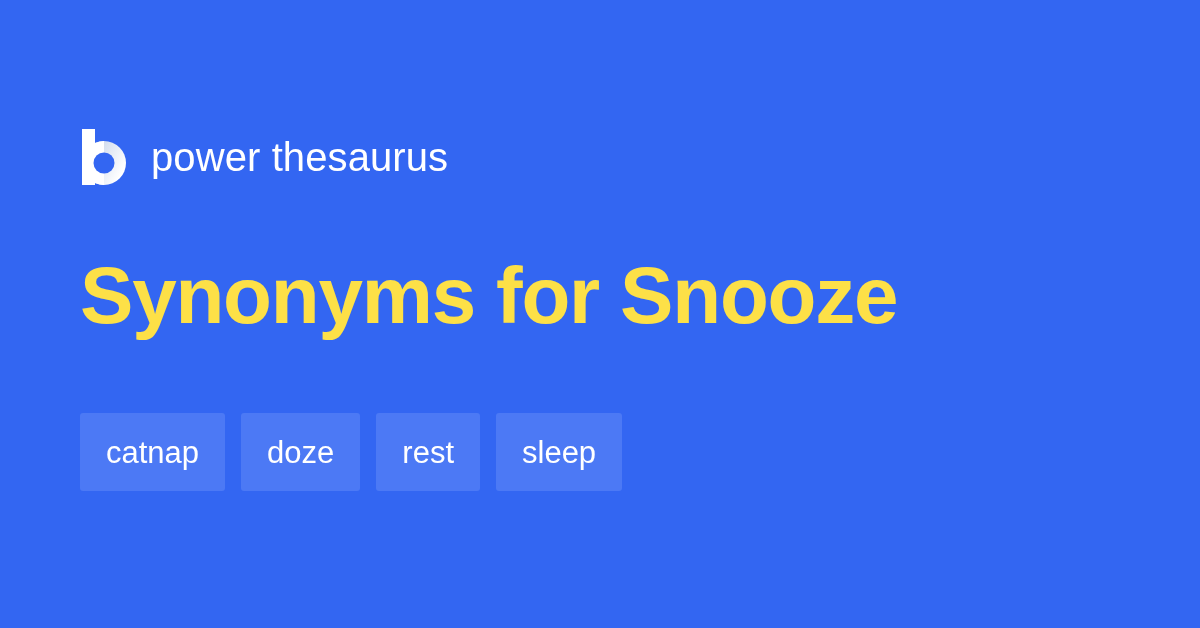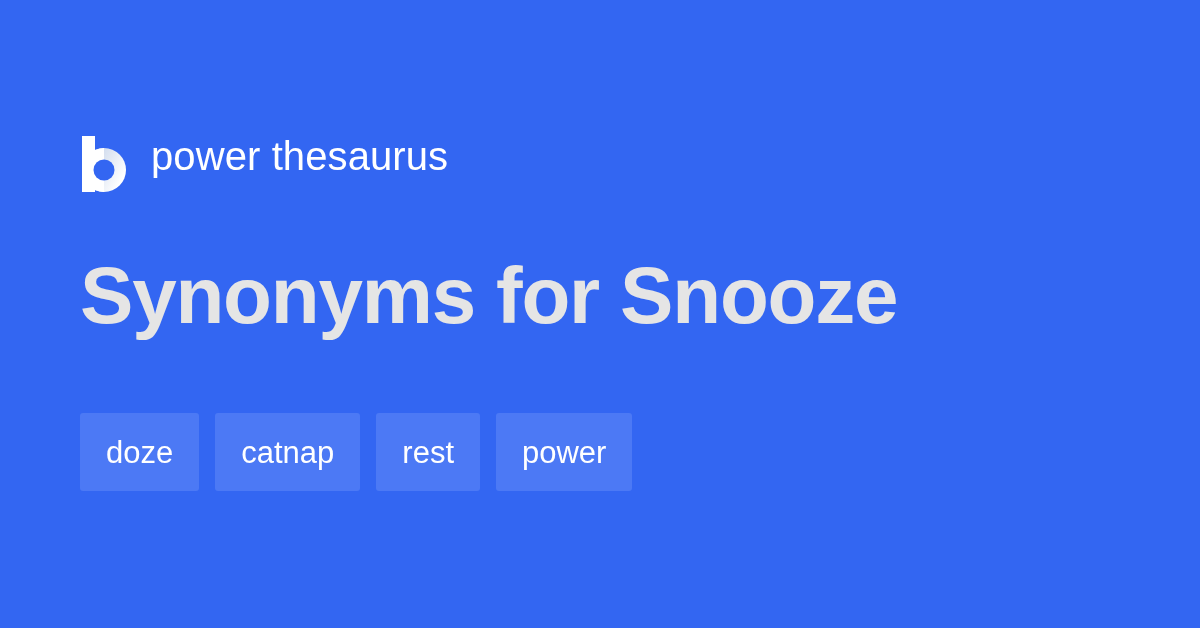--- a/index.html
+++ b/index.html
@@ -20,22 +20,23 @@
     width: 1200px;
     height: 628px;
     background: #3366F2;
     box-sizing: border-box;
   }
 
   
   .brand-row {
     position: absolute;
     left: 80px;
-    top: 136px;
+    top: 126px;
     display: flex;
+    align-items: center;
     height: 62px;
   }
 
   .brand-logo {
     width: 46px;
     height: 56px;
     display: block;
     flex: 0 0 auto;
   }
 
@@ -54,21 +55,21 @@
   .headline {
     position: absolute;
     left: 80px;
     top: 250px;
     margin: 0;
     font-family: "Liberation Sans", sans-serif;
     font-size: 80px;
     font-weight: 700;
     line-height: 92px;
     letter-spacing: -1.2px;
-    color: #e5e5e5;
+    color: #fde047;
     white-space: nowrap;
   }
 
   
   .chip-row {
     position: absolute;
     left: 80px;
     top: 413px;
     display: flex;
     align-items: stretch;
@@ -118,19 +119,19 @@
 
         <circle cx="24" cy="34" r="10.5" fill="#3366F2"></circle>
       </svg>
     </span>
     <span class="brand-name">power thesaurus</span>
   </div>
 
   <h1 class="headline">Synonyms for Snooze</h1>
 
   <div class="chip-row">
+    <span class="chip">catnap</span>
     <span class="chip">doze</span>
-    <span class="chip">catnap</span>
     <span class="chip">rest</span>
-    <span class="chip">power</span>
+    <span class="chip">sleep</span>
   </div>
 
 </div>
 
 </body></html>

